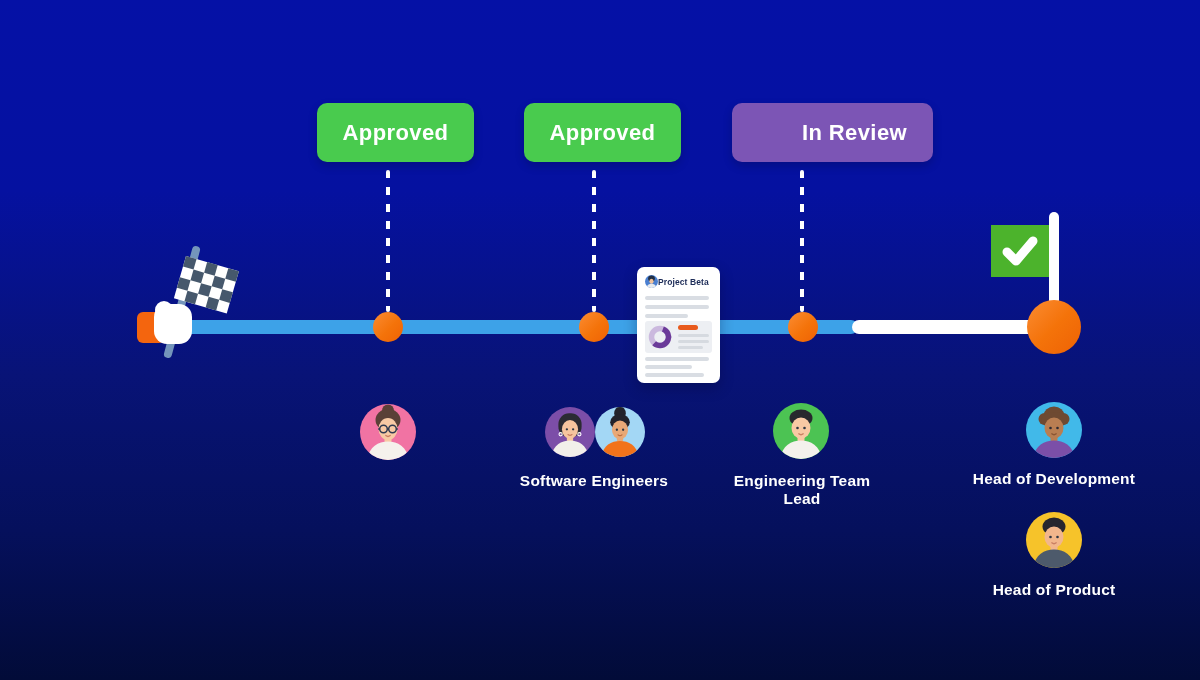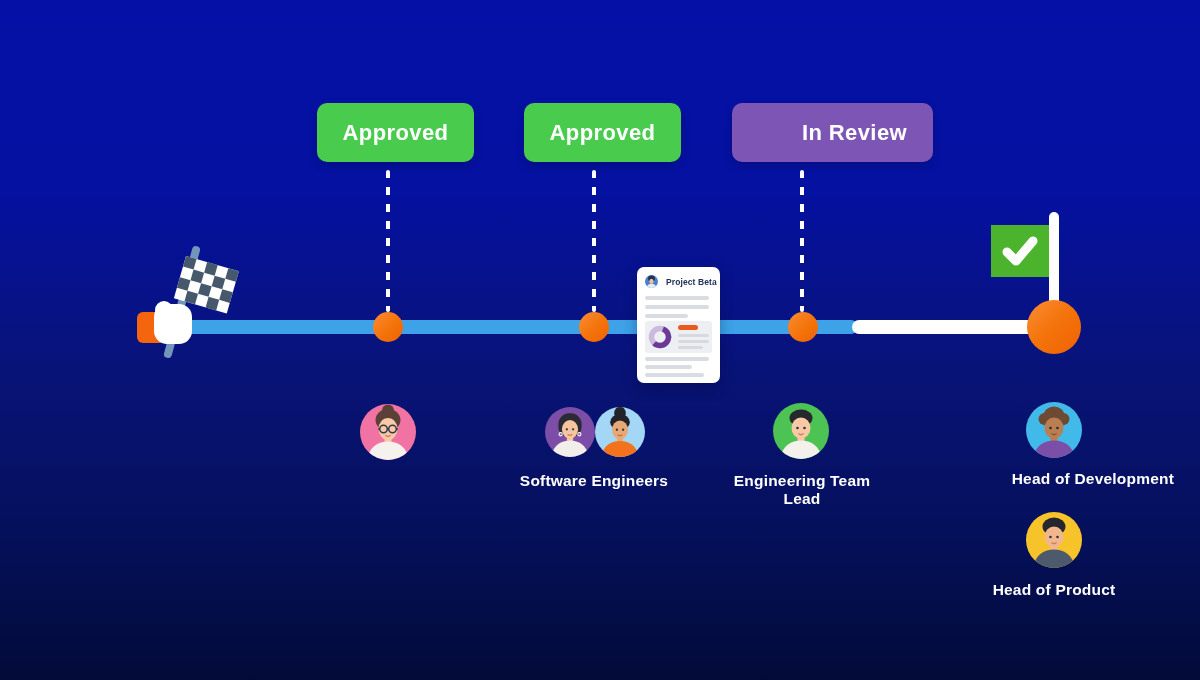--- a/index.html
+++ b/index.html
@@ -35,21 +35,21 @@
   #big-dot{position:absolute;left:1027px;top:300px;width:54px;height:54px;border-radius:50%;z-index:5;
        background:linear-gradient(135deg,#fb8c33 0%,#f4730a 50%,#ee6204 100%) !important;}
   #end-pole{position:absolute;left:1049px;top:212px;width:10px;height:118px;background:#fff;border-radius:5px;z-index:4;}
   #end-flag{position:absolute;left:991px;top:225px;width:58px;height:52px;z-index:4;
     display:flex;align-items:center;justify-content:center;}
   #start-flag{position:absolute;left:128px;top:236px;z-index:4;}
   #doc-card{
     position:absolute;left:637px;top:267px;width:83px;height:116px;background:#ffffff;
     border-radius:7px;box-shadow:0 5px 14px rgba(0,5,40,.30);z-index:4;
   }
-  .card-header{position:absolute;left:8px;top:8px;display:flex;align-items:center;gap:8px;}
+  .card-header{position:absolute;left:8px;top:8px;display:flex;align-items:center;gap:0;}
   .card-title{font-size:8.5px;font-weight:700;color:#1c2b57;letter-spacing:.1px;}
   .gline{position:absolute;background:#d9dde3;border-radius:2px;height:4px;}
   #cl-1{left:8px;top:29px;width:64px}
   #cl-2{left:8px;top:38px;width:64px}
   #cl-3{left:8px;top:47px;width:43px}
   #card-panel{position:absolute;left:8px;top:54px;width:67px;height:32px;background:#edeff3;border-radius:3px;}
   #panel-donut{position:absolute;left:2px;top:3px;}
   #panel-bar{position:absolute;left:33px;top:4px;width:20px;height:5px;border-radius:2.5px;}
   .pline{position:absolute;background:#d6dae0;border-radius:1.5px;height:3px;left:33px;}
   #pl-1{top:13px;width:31px}
@@ -65,21 +65,21 @@
   #avatar-etl{left:773px;top:403px;}
   #avatar-hod{left:1026px;top:402px;}
   #avatar-hop{left:1026px;top:512px;}
   .role-label{
     position:absolute;color:#ffffff;font-weight:700;font-size:15.5px;line-height:18px;
     text-align:center;letter-spacing:.2px;z-index:3;
   }
   #label-pm{left:277px;top:469px;width:220px;}
   #label-se{left:484px;top:472px;width:220px;}
   #label-etl{left:727px;top:472px;width:150px;}
-  #label-hod{left:934px;top:470px;width:240px;text-align:right;}
+  #label-hod{left:934px;top:470px;width:240px;}
   #label-hop{left:944px;top:581px;width:220px;}
 </style>
 </head>
 <body>
 
 <div id="canvas">
 
   <div class="badge" id="badge-1" style="background: rgb(73, 203, 78);">Approved</div>
   <div class="badge" id="badge-2" style="background: rgb(73, 203, 78);">Approved</div>
   <div class="badge" id="badge-3" style="background: rgb(124, 85, 181); padding-left: 44px;">In Review</div>

